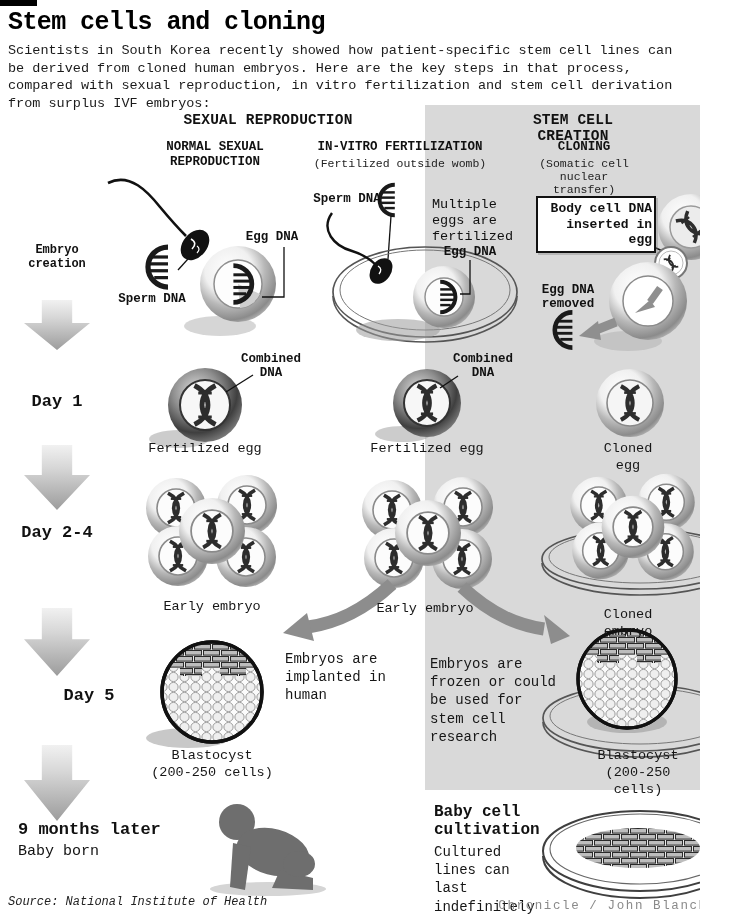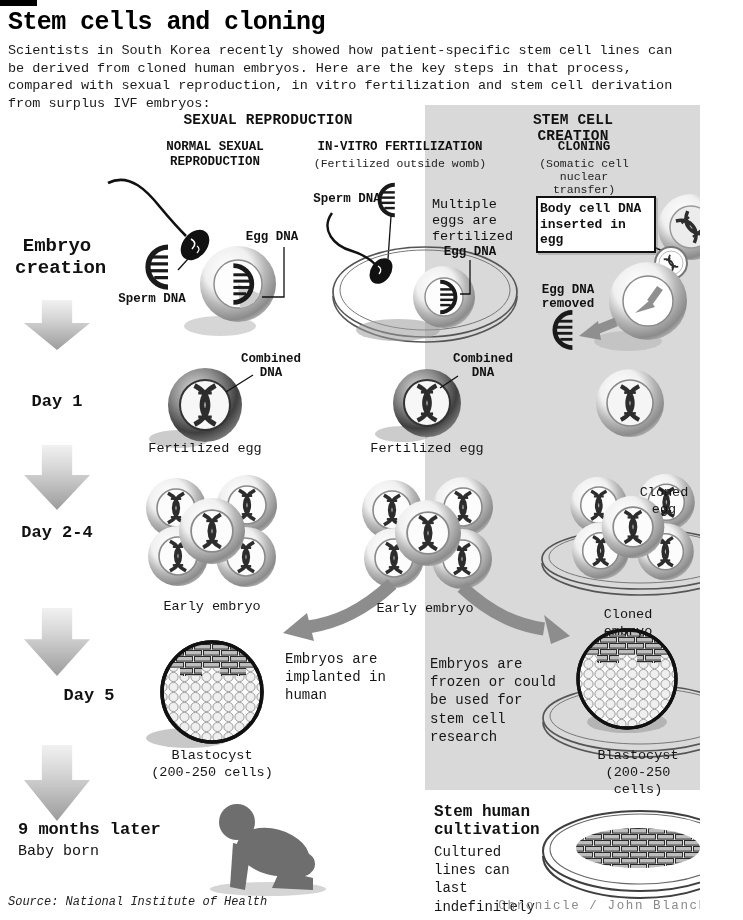--- a/index.html
+++ b/index.html
@@ -13,21 +13,21 @@
   .title{font-size:25px;font-weight:bold;letter-spacing:-0.6px;color:#000;}
   .intro{font-size:13.5px;line-height:1.3;color:#1b1b1b;width:672px;}
   .sec{font-size:14.5px;font-weight:bold;letter-spacing:0.2px;}
   .colhead{font-size:12.5px;font-weight:bold;line-height:1.2;}
   .colsub{font-size:11.5px;color:#222;}
   .rowlbl{font-size:17px;font-weight:bold;}
   .ann{font-size:12.5px;font-weight:bold;line-height:1.15;}
   .cap{font-size:13.5px;color:#161616;line-height:1.25;}
   .note{font-size:14px;line-height:1.3;color:#161616;}
   .callout{position:absolute;left:536px;top:196px;width:112px;background:#fff;border:2px solid #111;
-           padding:3px 2px;font-size:13px;font-weight:bold;text-align:left;line-height:1.2;
+           padding:3px 2px;font-size:13px;font-weight:bold;text-align:right;line-height:1.2;
            box-shadow:2px 2px 0 rgba(120,120,120,0.35);}
   .flow-arrow{position:absolute;left:24px;width:66px;
       background:linear-gradient(180deg,#f1f1f1,#d7d7d7 35%,#9c9c9c 100%);
       clip-path:polygon(27% 0,73% 0,73% 46%,100% 46%,50% 100%,0 46%,27% 46%);}
   .src{font-size:12px;font-style:italic;color:#222;}
   .credit{font-size:12.5px;letter-spacing:1.6px;color:#8a8a8a;width:265px;text-align:right;}
 </style>
 </head>
 <body>
 
@@ -239,21 +239,21 @@
 
   <div class="lbl sec c" style="left:268px;top:112px;">SEXUAL REPRODUCTION</div>
   <div class="lbl sec c" style="left:573px;top:112px;">STEM CELL CREATION</div>
 
   <div class="lbl colhead c" style="left:215px;top:140px;width:150px;">NORMAL SEXUAL REPRODUCTION</div>
   <div class="lbl colhead c" style="left:400px;top:140px;">IN-VITRO FERTILIZATION</div>
   <div class="lbl colsub c" style="left:400px;top:157px;">(Fertilized outside womb)</div>
   <div class="lbl colhead c" style="left:584px;top:140px;">CLONING</div>
   <div class="lbl colsub c" style="left:584px;top:157px;">(Somatic cell nuclear transfer)</div>
 
-  <div class="lbl c" style="left:57px;top:236px;width:84px;font-size:19px;font-weight:bold;line-height:1.15;">Embryo creation</div>
+  <div class="lbl c" style="left:57px;top:244px;width:84px;font-size:12px;font-weight:bold;line-height:1.15;">Embryo creation</div>
   <div class="flow-arrow" style="top:300px;height:50px;"></div>
   <div class="lbl rowlbl c" style="left:57px;top:392px;">Day 1</div>
   <div class="flow-arrow" style="top:445px;height:65px;"></div>
   <div class="lbl rowlbl c" style="left:57px;top:523px;">Day 2-4</div>
   <div class="flow-arrow" style="top:608px;height:68px;"></div>
   <div class="lbl rowlbl c" style="left:57px;top:686px;margin-left:32px;">Day 5</div>
   <div class="flow-arrow" style="top:745px;height:76px;"></div>
   <div class="lbl" style="left:18px;top:820px;font-size:17px;font-weight:bold;">9 months later</div>
   <div class="lbl" style="left:18px;top:843px;font-size:15px;">Baby born</div>
 
@@ -262,34 +262,34 @@
   <div class="lbl ann c" style="left:347px;top:192px;">Sperm DNA</div>
   <div class="lbl ann c" style="left:470px;top:245px;">Egg DNA</div>
   <div class="lbl" style="left:432px;top:197px;width:92px;font-size:13.5px;line-height:1.2;">Multiple eggs are fertilized</div>
   <div class="callout">Body cell DNA inserted in egg</div>
   <div class="lbl ann c" style="left:568px;top:283px;width:72px;">Egg DNA removed</div>
   <div class="lbl ann c" style="left:271px;top:352px;width:85px;">Combined DNA</div>
   <div class="lbl ann c" style="left:483px;top:352px;width:85px;">Combined DNA</div>
 
   <div class="lbl cap c" style="left:205px;top:441px;">Fertilized egg</div>
   <div class="lbl cap c" style="left:427px;top:441px;">Fertilized egg</div>
-  <div class="lbl cap c" style="left:664px;top:441px;margin-top:44px;">Cloned egg</div>
+  <div class="lbl cap c" style="left:628px;top:441px;">Cloned egg</div>
   <div class="lbl cap c" style="left:212px;top:599px;">Early embryo</div>
   <div class="lbl cap c" style="left:425px;top:601px;">Early embryo</div>
   <div class="lbl cap c" style="left:628px;top:607px;">Cloned embryo</div>
   <div class="lbl cap c" style="left:212px;top:748px;">
     <span style="display:block;">Blastocyst</span>
     <span style="display:block;">(200-250 cells)</span>
   </div>
   <div class="lbl cap c" style="left:638px;top:748px;">
     <span style="display:block;">Blastocyst</span>
     <span style="display:block;">(200-250 cells)</span>
   </div>
 
   <div class="lbl note" style="left:285px;top:650px;width:104px;">Embryos are implanted in human</div>
   <div class="lbl note" style="left:430px;top:655px;width:128px;">Embryos are frozen or could be used for stem cell research</div>
-  <div class="lbl" style="left:434px;top:803px;width:110px;font-size:16px;font-weight:bold;line-height:1.15;">Stem human cultivation</div>
+  <div class="lbl" style="left:434px;top:803px;width:110px;font-size:16px;font-weight:bold;line-height:1.15;">Baby cell cultivation</div>
   <div class="lbl note" style="left:434px;top:843px;width:112px;">Cultured lines can last indefinitely</div>
 
   <div class="lbl src" style="left:8px;top:895px;">Source: National Institute of Health</div>
   <div class="lbl credit" style="left:470px;top:899px;">Chronicle / John Blanchard</div>
 
 </div>
 
 </body></html>

